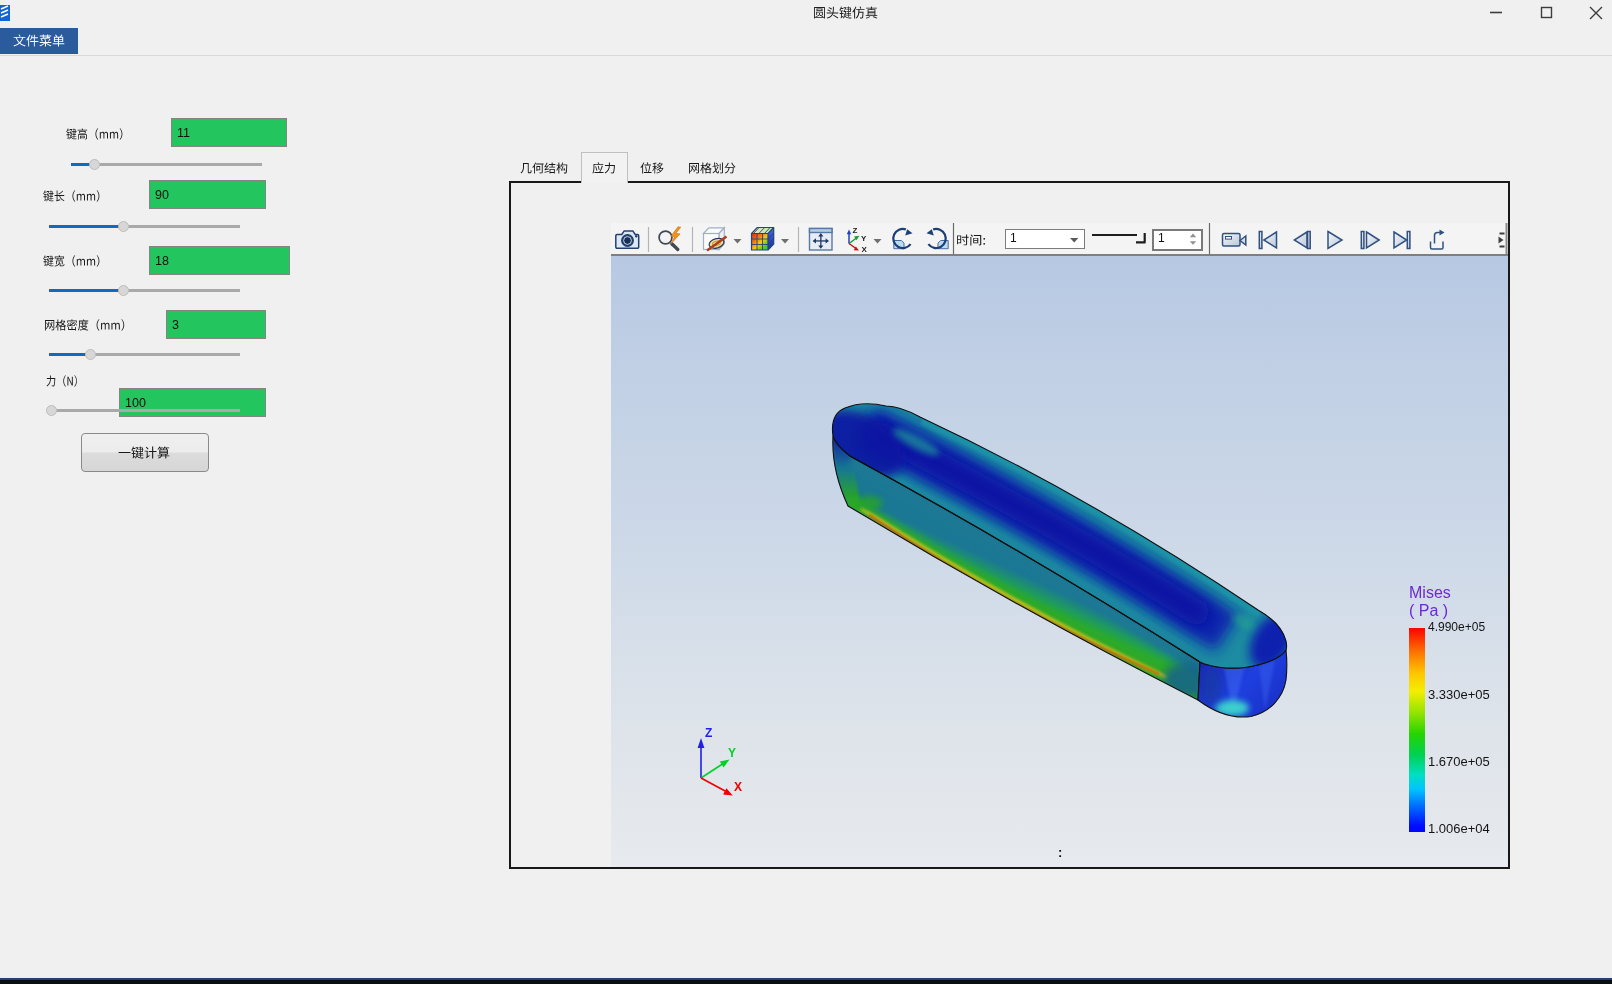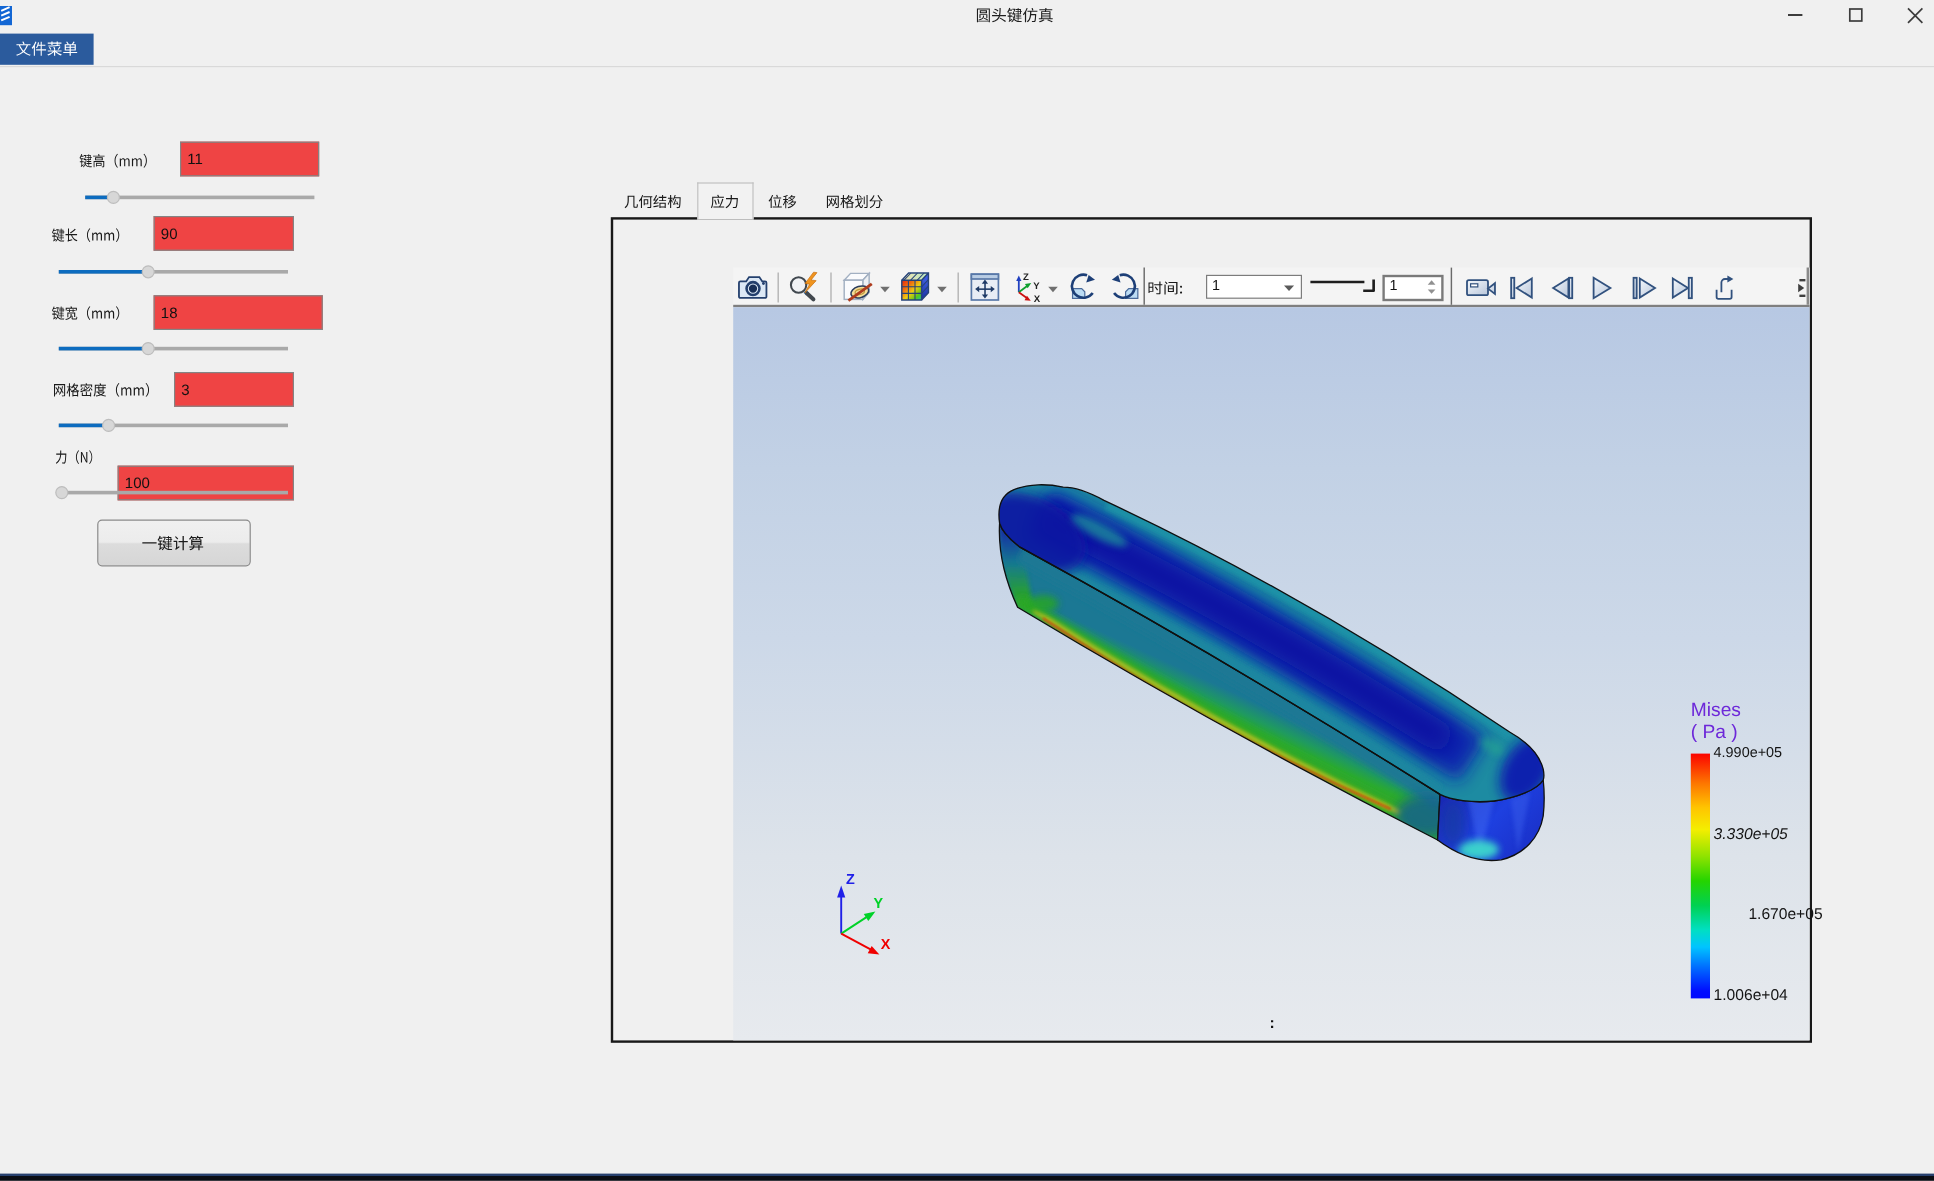--- a/index.html
+++ b/index.html
@@ -1,16 +1,16 @@
 <!DOCTYPE html>
 <html><head><meta charset="utf-8"><style>
 html,body{margin:0;padding:0;width:1612px;height:984px;overflow:hidden;background:#f0f0f0;
 font-family:"Liberation Sans",sans-serif;}
 .abs{position:absolute;}
-.inp{position:absolute;background:#ef4444;border:1px solid #848484;font-size:12.5px;color:#111;}
+.inp{position:absolute;background:#22c55e;border:1px solid #848484;font-size:12.5px;color:#111;margin-left:21px;}
 .inp span{position:absolute;left:5px;top:7px;}
 .track{position:absolute;height:3px;background:#a9a9a9;}
 .trackb{position:absolute;height:3px;background:#0d6cbf;}
 .thumb{position:absolute;width:9px;height:9px;border-radius:50%;background:#d7d7d7;border:1px solid #bdbdbd;}
 </style></head><body>
 
 <div class="abs" style="left:813px;top:5px;width:120px;height:18px;"></div>
 <div class="abs" style="left:0px;top:28px;width:78px;height:26px;background:#2b5b9d;"></div>
 <div class="abs" style="left:0px;top:55px;width:1612px;height:1px;background:#d9d9d9;"></div>
 <div class="inp" style="left:150px;top:118px;width:114px;height:27px;">
@@ -43,22 +43,22 @@
 <div class="track" style="left:49px;top:409px;width:191px;"></div>
 <div class="thumb" style="left:45.5px;top:405px;"></div>
 <div class="abs" style="left:81px;top:433px;width:126px;height:37px;border:1px solid #8a8a8a;border-radius:4px;background:linear-gradient(180deg,#f0f0f0 0%,#ececec 48%,#dcdcdc 52%,#d6d6d6 100%);"></div>
 <div class="abs" style="left:509px;top:181px;width:997px;height:684px;border:2px solid #181818;background:#f0f0f0;"></div>
 <div class="abs" style="left:581px;top:152px;width:45px;height:30px;background:#f2f2f2;border:1px solid #c0c0c0;border-bottom:none;z-index:2;"></div>
 <div class="abs" style="left:611px;top:223px;width:897px;height:31px;background:#f4f4f4;border-bottom:2px solid #7f7f7f;z-index:1;"></div>
 <div class="abs" style="left:611px;top:256px;width:897px;height:611px;z-index:1;background:linear-gradient(180deg,#b7c8e3 0%,#c2d1e5 22%,#ccd8e8 45%,#dde3ea 75%,#e7eaee 100%);"></div>
 <div class="abs" style="left:1409px;top:584px;width:90px;font-size:16px;color:#6d28d9;z-index:3;">Mises<br>( Pa )</div>
 <div class="abs" style="left:1409px;top:628px;width:16px;height:204px;z-index:3;background:linear-gradient(180deg,#fb0300 0%,#fd7500 12%,#ffc400 22%,#f4ee00 31%,#8fe300 42%,#25d400 52%,#00d151 62%,#00dfc2 72%,#00c4ff 79%,#0070ff 87%,#000dff 97%,#0008ff 100%);"></div>
 <div class="abs" style="left:1428px;top:620px;font-size:12px;color:#141414;z-index:3;">4.990e+05</div>
-<div class="abs" style="left:1428px;top:687px;font-size:13px;color:#141414;z-index:3;font-style:italic;">3.330e+05</div>
-<div class="abs" style="left:1428px;top:754px;font-size:13px;color:#141414;z-index:3;margin-left:29px;">1.670e+05</div>
+<div class="abs" style="left:1428px;top:687px;font-size:13px;color:#141414;z-index:3;">3.330e+05</div>
+<div class="abs" style="left:1428px;top:754px;font-size:13px;color:#141414;z-index:3;">1.670e+05</div>
 <div class="abs" style="left:1428px;top:821px;font-size:13px;color:#141414;z-index:3;">1.006e+04</div>
 <div class="abs" style="left:1058px;top:845px;font-size:13px;font-weight:bold;color:#101010;z-index:3;">:</div>
 <div class="abs" style="left:1005px;top:229px;width:78px;height:18px;background:#fff;border:1px solid #7c7c7c;z-index:2;"></div>
 <div class="abs" style="left:1010px;top:231px;font-size:12px;color:#111;z-index:3;">1</div>
 <div class="abs" style="left:1152px;top:229px;width:47px;height:18px;background:#fff;border:2px solid #7a7a7a;z-index:2;"></div>
 <div class="abs" style="left:1158px;top:231px;font-size:12px;color:#111;z-index:3;">1</div>
 <div class="abs" style="left:0px;top:978px;width:1612px;height:2px;background:#27406e;z-index:4;"></div>
 <div class="abs" style="left:0px;top:980px;width:1612px;height:4px;background:#0b0d14;z-index:4;"></div>
 <svg class="abs" style="left:611px;top:256px;z-index:2;" width="897" height="611" viewBox="0 0 897 611">
 <defs>

